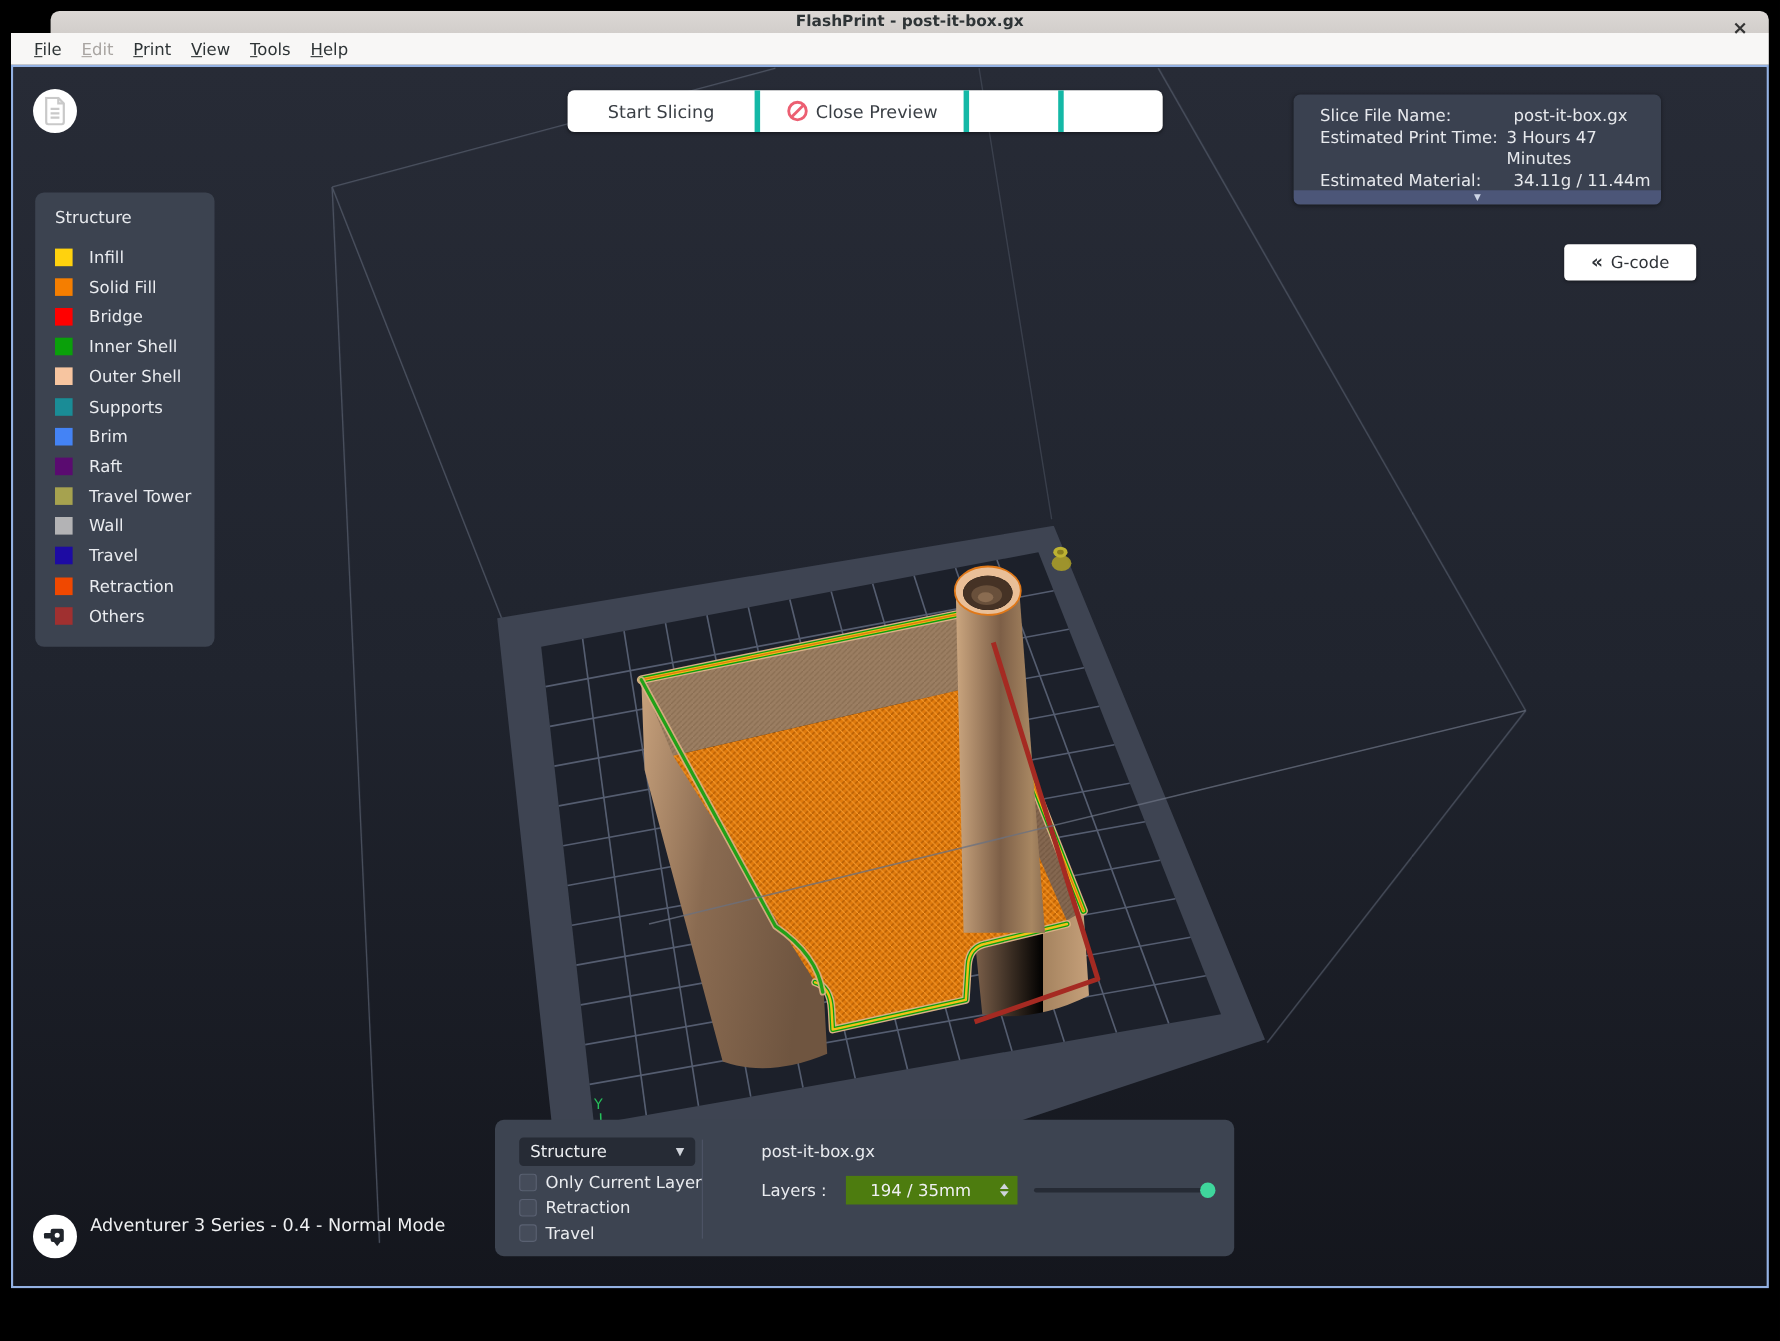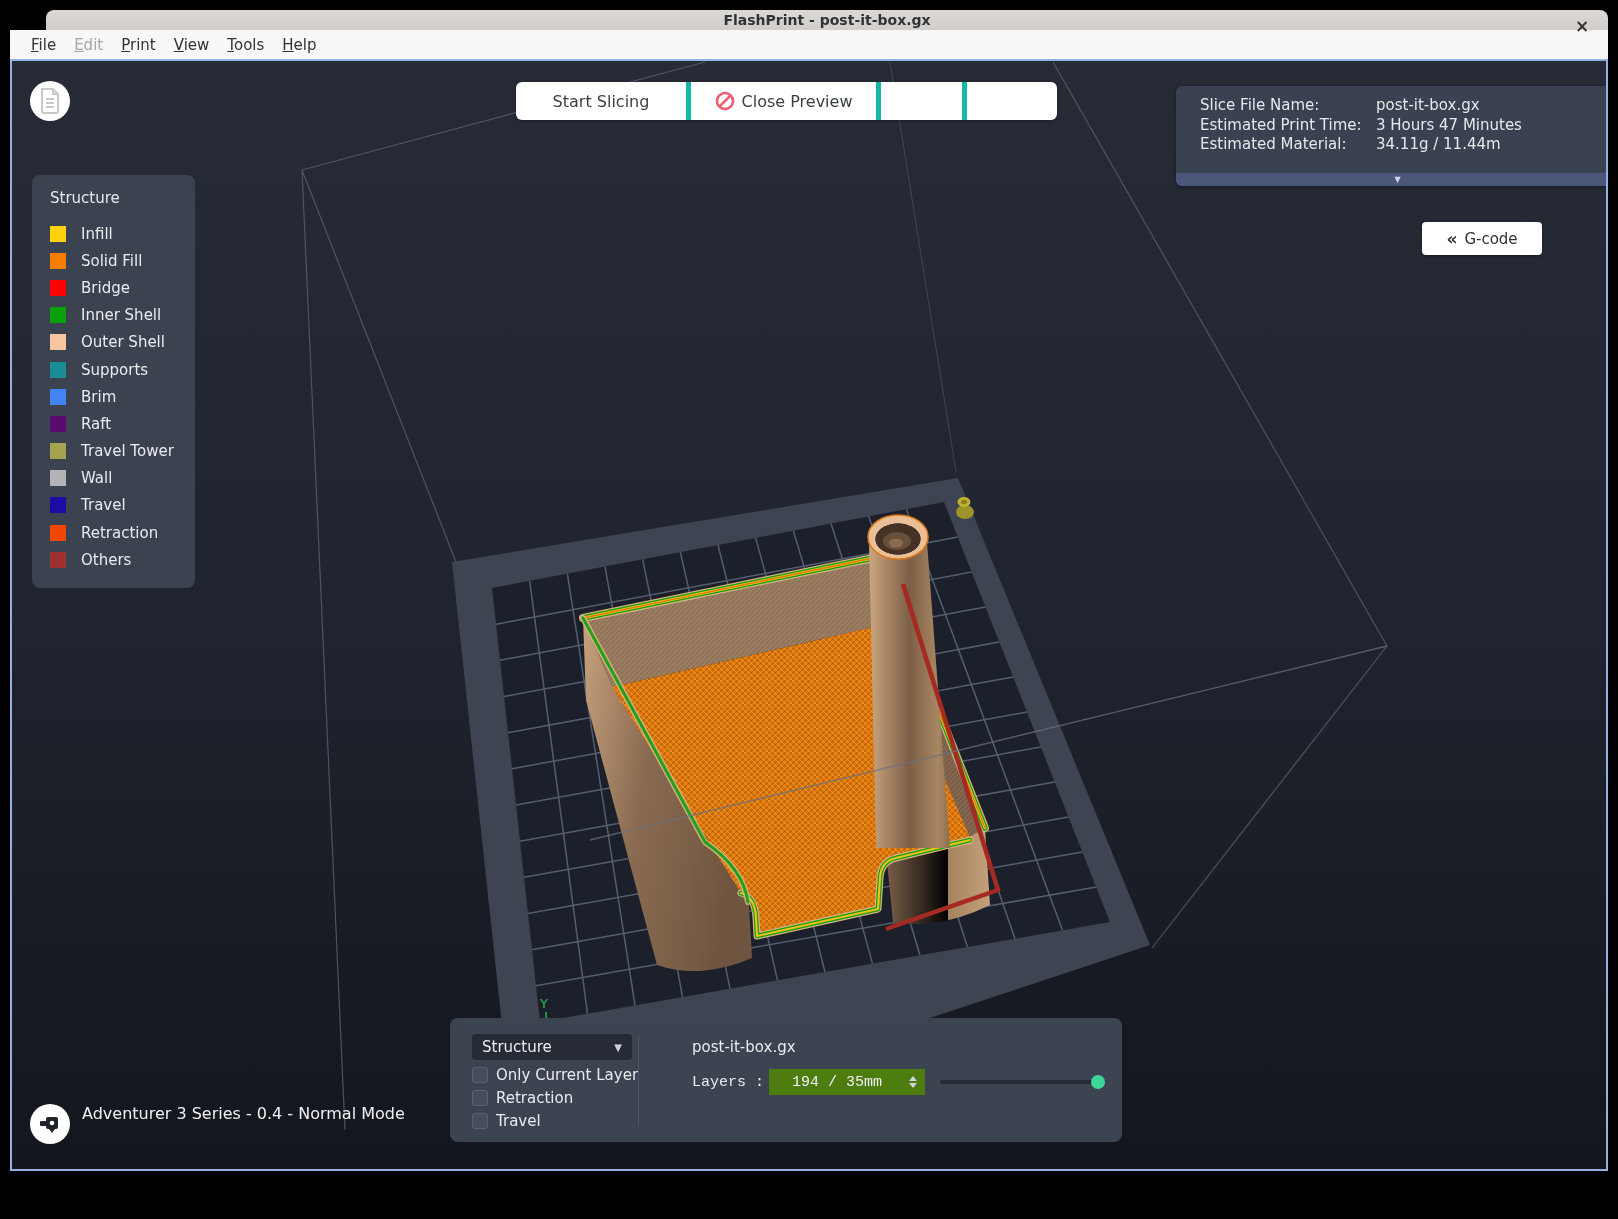--- a/index.html
+++ b/index.html
@@ -29,21 +29,21 @@
   
   .doc-btn { position:absolute; left:18px; top:20px; width:40px; height:40px; border-radius:50%;
              background:#fff; display:flex; align-items:center; justify-content:center; }
 
   .toolbar-pill { position:absolute; left:504px; top:21px; width:541px; height:38px; background:#fff;
                   border-radius:6px; display:flex; box-shadow:0 1px 3px rgba(0,0,0,.35); overflow:hidden; }
   .toolbar-cell { display:flex; align-items:center; justify-content:center; gap:7px;
                   font-size:16px; color:#3a3f45; border-right:5px solid #14b8a6; }
   .toolbar-cell:last-child { border-right:none; }
 
-  .info-panel { position:absolute; left:1164px; top:25px; width:443px; height:100px;
+  .info-panel { position:absolute; left:1164px; top:25px; width:334px; height:100px;
                 background:#3a4150; border-radius:6px; overflow:hidden;
                 box-shadow:0 1px 4px rgba(0,0,0,.4); }
   .info-rows { padding:10px 0 0 24px; }
   .info-row { display:flex; font-size:15px; color:#e6e8ec; line-height:19.5px; }
   .info-row .lbl { width:176px; }
   .info-strip { position:absolute; left:0; bottom:0; width:100%; height:13px; background:#4c5678;
                 display:flex; align-items:center; justify-content:center; color:#cdd5e6; font-size:8px; }
 
   .gcode-btn { position:absolute; left:1410px; top:161px; width:120px; height:33px; background:#fff;
                border-radius:4px; display:flex; align-items:center; justify-content:center; gap:7px;
@@ -65,21 +65,21 @@
   .pp-dropdown { width:160px; height:26px; background:#262b35; border-radius:4px; color:#eceef1;
                  font-size:15px; display:flex; align-items:center; padding:0 10px; justify-content:space-between; }
   .pp-dropdown .caret { font-size:10px; color:#cfd3da; }
   .pp-check { display:flex; align-items:center; margin-top:6px; height:17px; }
   .pp-check .box { width:16px; height:16px; background:#454c5a; border:1px solid #5a6172;
                    border-radius:3px; margin-right:8px; flex:0 0 16px; }
   .pp-check .cl { font-size:15px; color:#e9ebef; white-space:nowrap; }
   .pp-divider { position:absolute; left:188px; top:18px; width:1px; height:90px; background:#4e5566; }
   .pp-right { position:absolute; left:242px; top:20px; right:14px; }
   .pp-file { font-size:15px; color:#e9ebef; margin-bottom:13px; }
-  .pp-row { display:flex; align-items:center; height:26px; margin-bottom:8px;font-family:Liberation Mono, monospace; }
+  .pp-row { display:flex; align-items:center; height:26px; margin-bottom:8px; }
   .pp-rowlabel { width:77px; font-size:15px; color:#e9ebef; }
   .spinbox { width:156px; height:26px; background:#4d7c0f; display:flex; align-items:center; }
   .spinbox .val { flex:1; text-align:center; font-size:15px; color:#f0f1f4; }
   .spinbox .arrows { width:20px; display:flex; flex-direction:column; align-items:center; gap:2px; padding-right:4px; }
   .spinbox .arrows i { width:0; height:0; border-left:4px solid transparent; border-right:4px solid transparent; }
   .spinbox .arrows .up { border-bottom:5px solid #d0d4dc; }
   .spinbox .arrows .dn { border-top:5px solid #d0d4dc; }
   .sliderwrap { position:relative; width:165px; height:16px; margin-left:15px; }
   .slider-track { position:absolute; left:0; top:6px; width:100%; height:4px; background:#262b35; border-radius:2px; }
   .slider-knob { position:absolute; top:1px; width:14px; height:14px; border-radius:50%; background:#3fd69c; }

